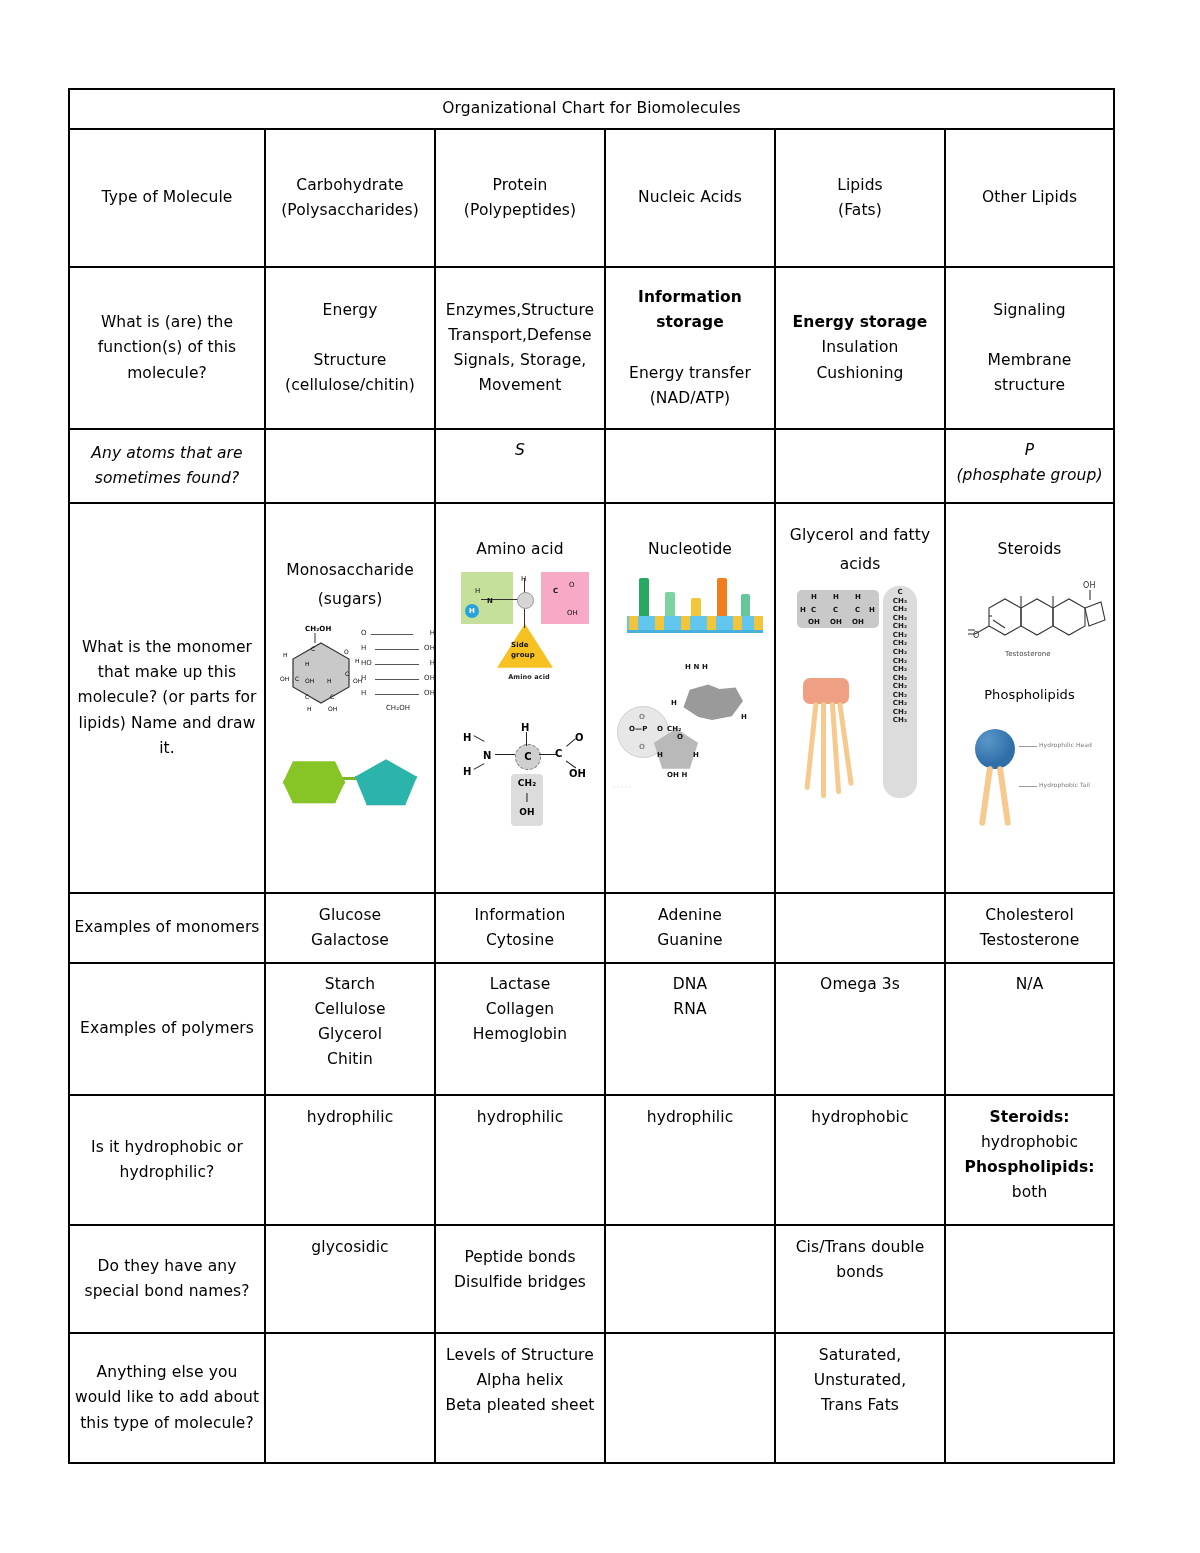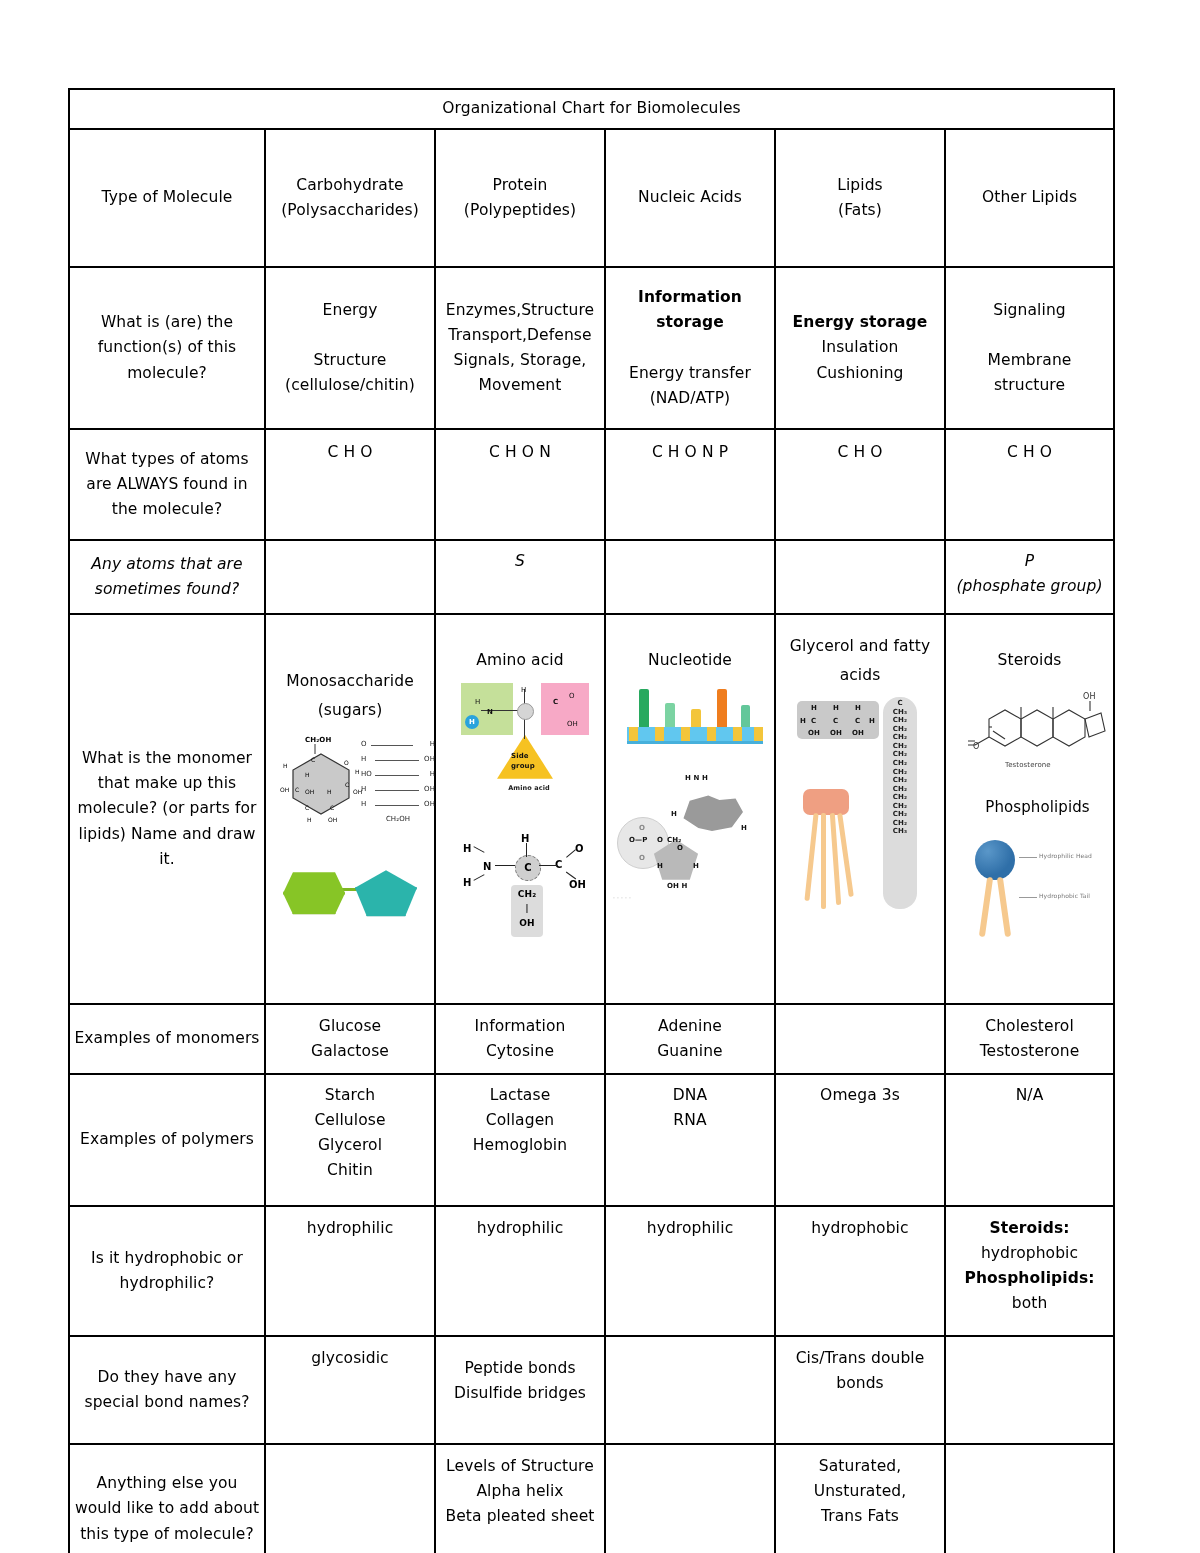--- a/index.html
+++ b/index.html
@@ -264,22 +264,22 @@
     line-height: 1.22;
     color: #1b1b1b;
     padding-top: 2px;
     box-sizing: border-box;
   }
 
   
   .ol-art { height: 300px; }
   .steroid-svg { position: absolute; left: 10px; top: 4px; }
   .phos-title {
-    position: absolute; left: 8px; top: 120px;
-    width: 100%; text-align: center; font-size: 15px;
+    position: absolute; left: 0; top: 120px;
+    width: 100%; text-align: center; font-size: 13px;
   }
   .phos-head {
     position: absolute; left: 26px; top: 165px;
     width: 40px; height: 40px; border-radius: 50%;
     background: #2f6fa8;
     background-image: radial-gradient(circle at 32% 28%, #5a97c9 0%, #2f6fa8 62%);
   }
   .phos-tail {
     position: absolute; width: 6px; background: #f6c98e; border-radius: 3px;
   }
@@ -348,28 +348,20 @@
           <span>Insulation</span><br>
           <span>Cushioning</span>
         </td>
         <td class="fn">
           <span>Signaling</span><span class="gap"></span>
           <span>Membrane</span><br>
           <span>structure</span>
         </td>
       </tr>
 
-      <tr>
-        <td class="atoms rowhead">What types of atoms are ALWAYS found in the molecule?</td>
-        <td class="atoms" style="vertical-align:top;padding-top:10px">C H O</td>
-        <td class="atoms" style="vertical-align:top;padding-top:10px">C H O N</td>
-        <td class="atoms" style="vertical-align:top;padding-top:10px">C H O N P</td>
-        <td class="atoms" style="vertical-align:top;padding-top:10px">C H O</td>
-        <td class="atoms" style="vertical-align:top;padding-top:10px">C H O</td>
-      </tr>
 
       <tr>
         <td class="some rowhead">Any atoms that are sometimes found?</td>
         <td class="some"></td>
         <td class="some" style="vertical-align:top;padding-top:8px">S</td>
         <td class="some"></td>
         <td class="some"></td>
         <td class="some" style="vertical-align:top;padding-top:8px">
           <span>P</span><br>
           <span>(phosphate group)</span>

